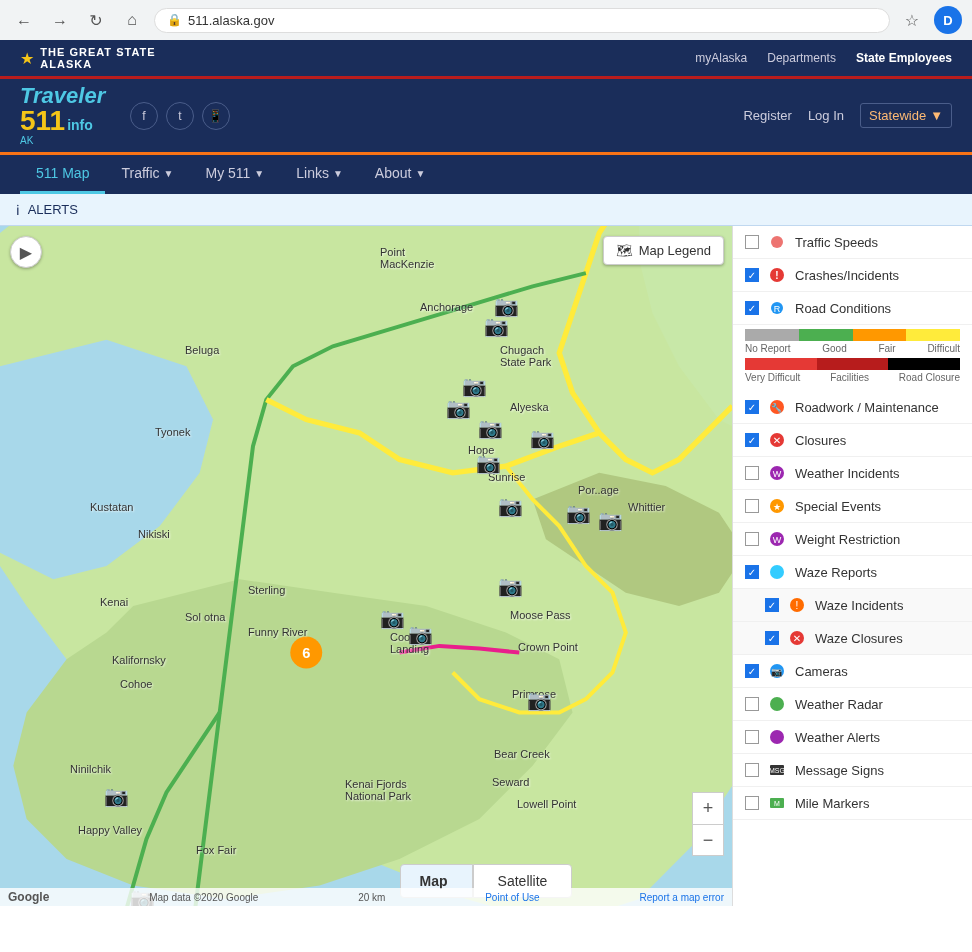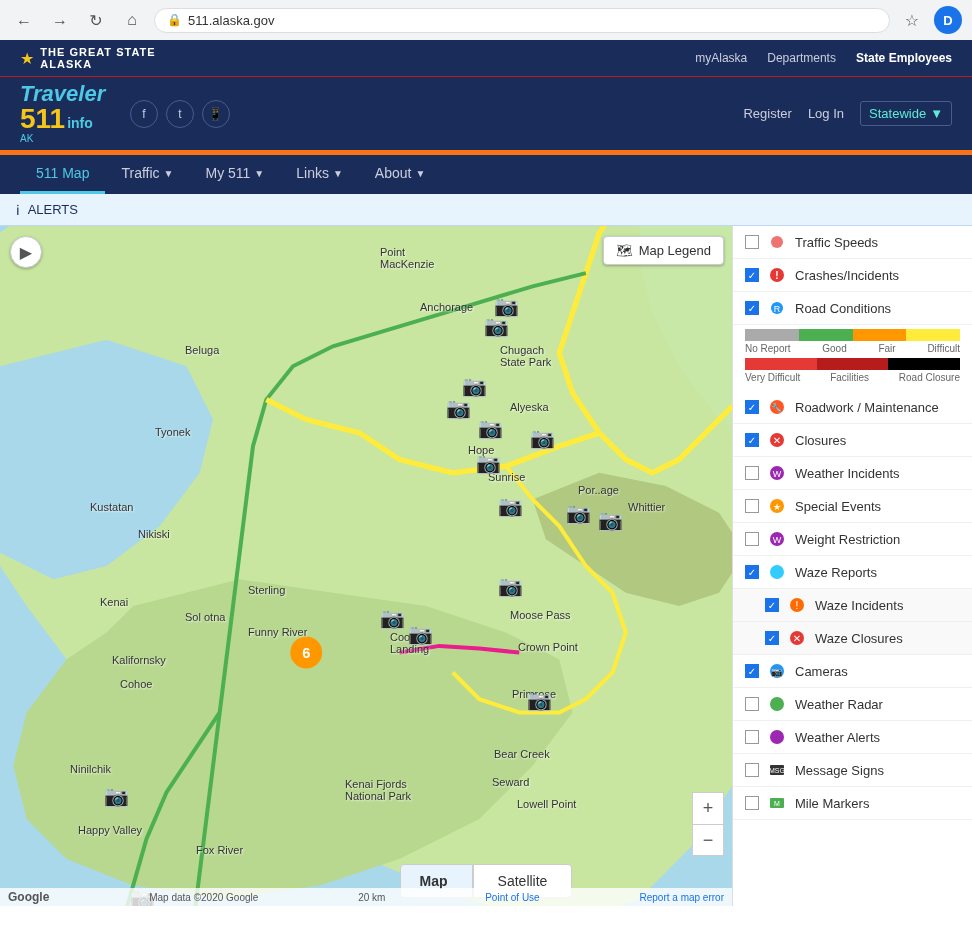--- a/index.html
+++ b/index.html
@@ -33,21 +33,21 @@
     .alaska-logo-sm { display: flex; align-items: center; gap: 6px; }
     .alaska-logo-text { color: #fff; font-size: 11px; font-weight: bold; letter-spacing: 1px; }
     .alaska-star { color: #f5c518; font-size: 16px; }
     .header-top-links { display: flex; gap: 20px; }
     .header-top-link { color: #ccd; font-size: 12px; text-decoration: none; cursor: pointer; }
     .header-top-link.active { color: #fff; font-weight: bold; }
 
     .site-header-main {
       background: #1a2d5a;
       display: flex; align-items: center;
-      padding: 6px 20px; gap: 20px; border-top: 1px solid #b91c1c;
+      padding: 6px 20px; gap: 20px; border-top: 3px solid #b91c1c;
     }
     .logo-traveler {
       font-size: 22px; font-weight: 900; color: #4ec8e4; line-height: 1;
       font-style: italic;
     }
     .logo-511 { font-size: 28px; font-weight: 900; color: #f5c518; line-height: 1; }
     .logo-ak { color: #4ec8e4; font-size: 10px; }
 
     .dept-info { color: #ccd; font-size: 12px; line-height: 1.4; }
     .dept-info .know { color: #f5c518; font-weight: bold; font-size: 16px; }
@@ -58,21 +58,21 @@
       display: flex; align-items: center; justify-content: center;
       color: #ccd; font-size: 12px; cursor: pointer;
     }
 
     .header-right-links { margin-left: auto; display: flex; align-items: center; gap: 16px; }
     .header-right-link { color: #ccd; font-size: 13px; text-decoration: none; cursor: pointer; }
 
     .site-nav {
       background: #1a2d5a;
       display: flex; align-items: center; padding: 0 20px;
-      border-top: 5px solid #f97316;
+      border-top: 3px solid #f97316;
     }
     .nav-item {
       color: #ccd; font-size: 14px; padding: 10px 16px; cursor: pointer;
       display: flex; align-items: center; gap: 4px; text-decoration: none;
       border-bottom: 3px solid transparent;
     }
     .nav-item.active { color: #4ec8e4; border-bottom-color: #4ec8e4; }
     .dropdown-arrow { font-size: 10px; }
 
     
@@ -192,21 +192,21 @@
     }
 
     
     .logo-combined {
       display: flex; flex-direction: column; align-items: flex-start;
       min-width: 90px;
     }
     .logo-row1 { display: flex; align-items: baseline; gap: 2px; }
 
     .statewide-btn {
-      background: none; border: 1px solid #4a5d8a; color: #5eead4;
+      background: none; border: 1px solid #4a5d8a; color: #fdba74;
       padding: 4px 8px; border-radius: 3px; cursor: pointer; font-size: 13px;
       display: flex; align-items: center; gap: 4px;
     }
   </style>
 </head>
 <body>
 
 <div>
   <div class="browser-toolbar">
     <button class="nav-btn">←</button>
@@ -349,21 +349,21 @@
   <div class="place-label" style="left:390px;top:405px;">Cooper<br>Landing</div>
   <div class="place-label" style="left:510px;top:383px;">Moose Pass</div>
   <div class="place-label" style="left:518px;top:415px;">Crown Point</div>
   <div class="place-label" style="left:512px;top:462px;">Primrose</div>
   <div class="place-label" style="left:494px;top:522px;">Bear Creek</div>
   <div class="place-label" style="left:492px;top:550px;">Seward</div>
   <div class="place-label" style="left:517px;top:572px;">Lowell Point</div>
   <div class="place-label" style="left:345px;top:552px;">Kenai Fjords<br>National Park</div>
   <div class="place-label" style="left:70px;top:537px;">Ninilchik</div>
   <div class="place-label" style="left:78px;top:598px;">Happy Valley</div>
-  <div class="place-label" style="left:196px;top:618px;">Fox River</div>
+  <div class="place-label" style="left:196px;top:618px;">Fox Fair</div>
 
   <div style="position:absolute;left:462px;top:148px;">
     <span style="font-size:20px;">📷</span>
   </div>
   <div style="position:absolute;left:446px;top:170px;">
     <span style="font-size:20px;">📷</span>
   </div>
   <div style="position:absolute;left:478px;top:190px;">
     <span style="font-size:20px;">📷</span>
   </div>

